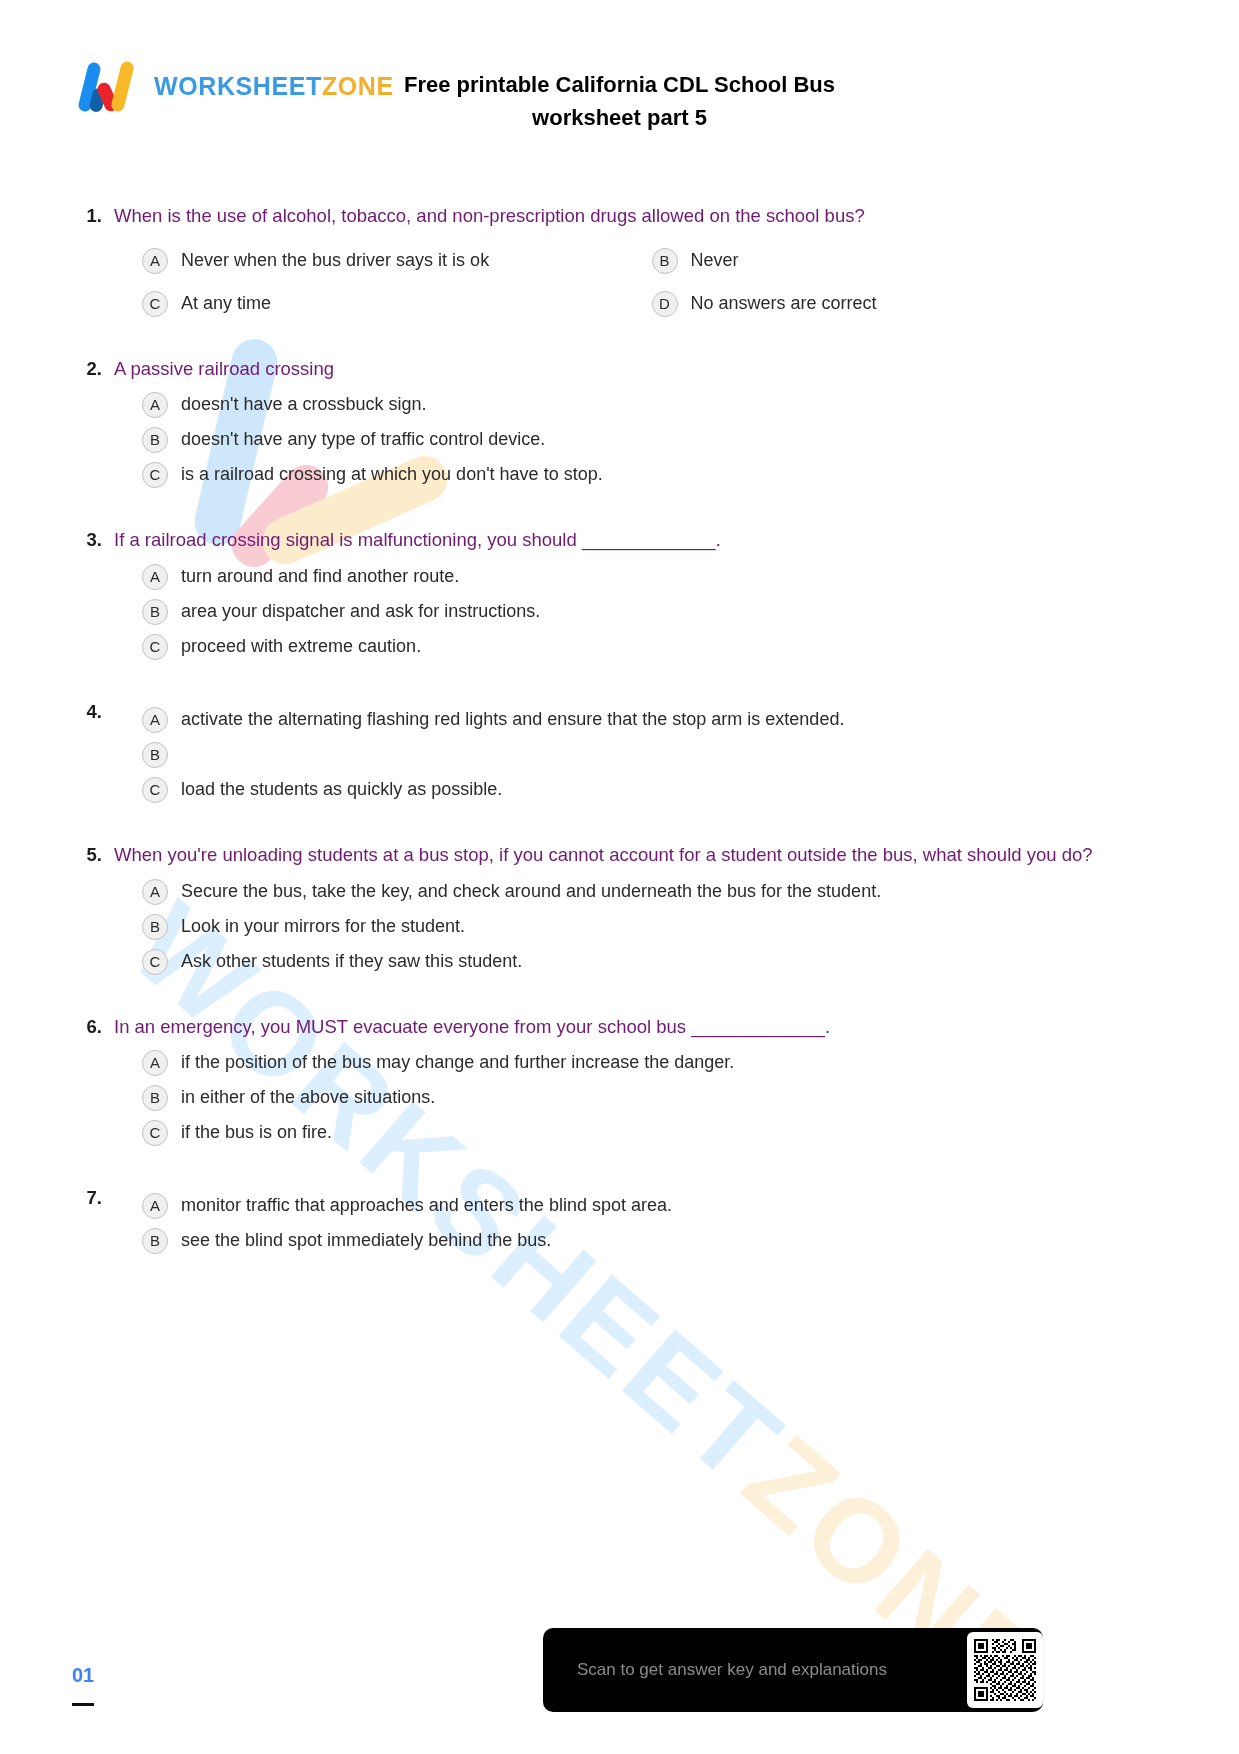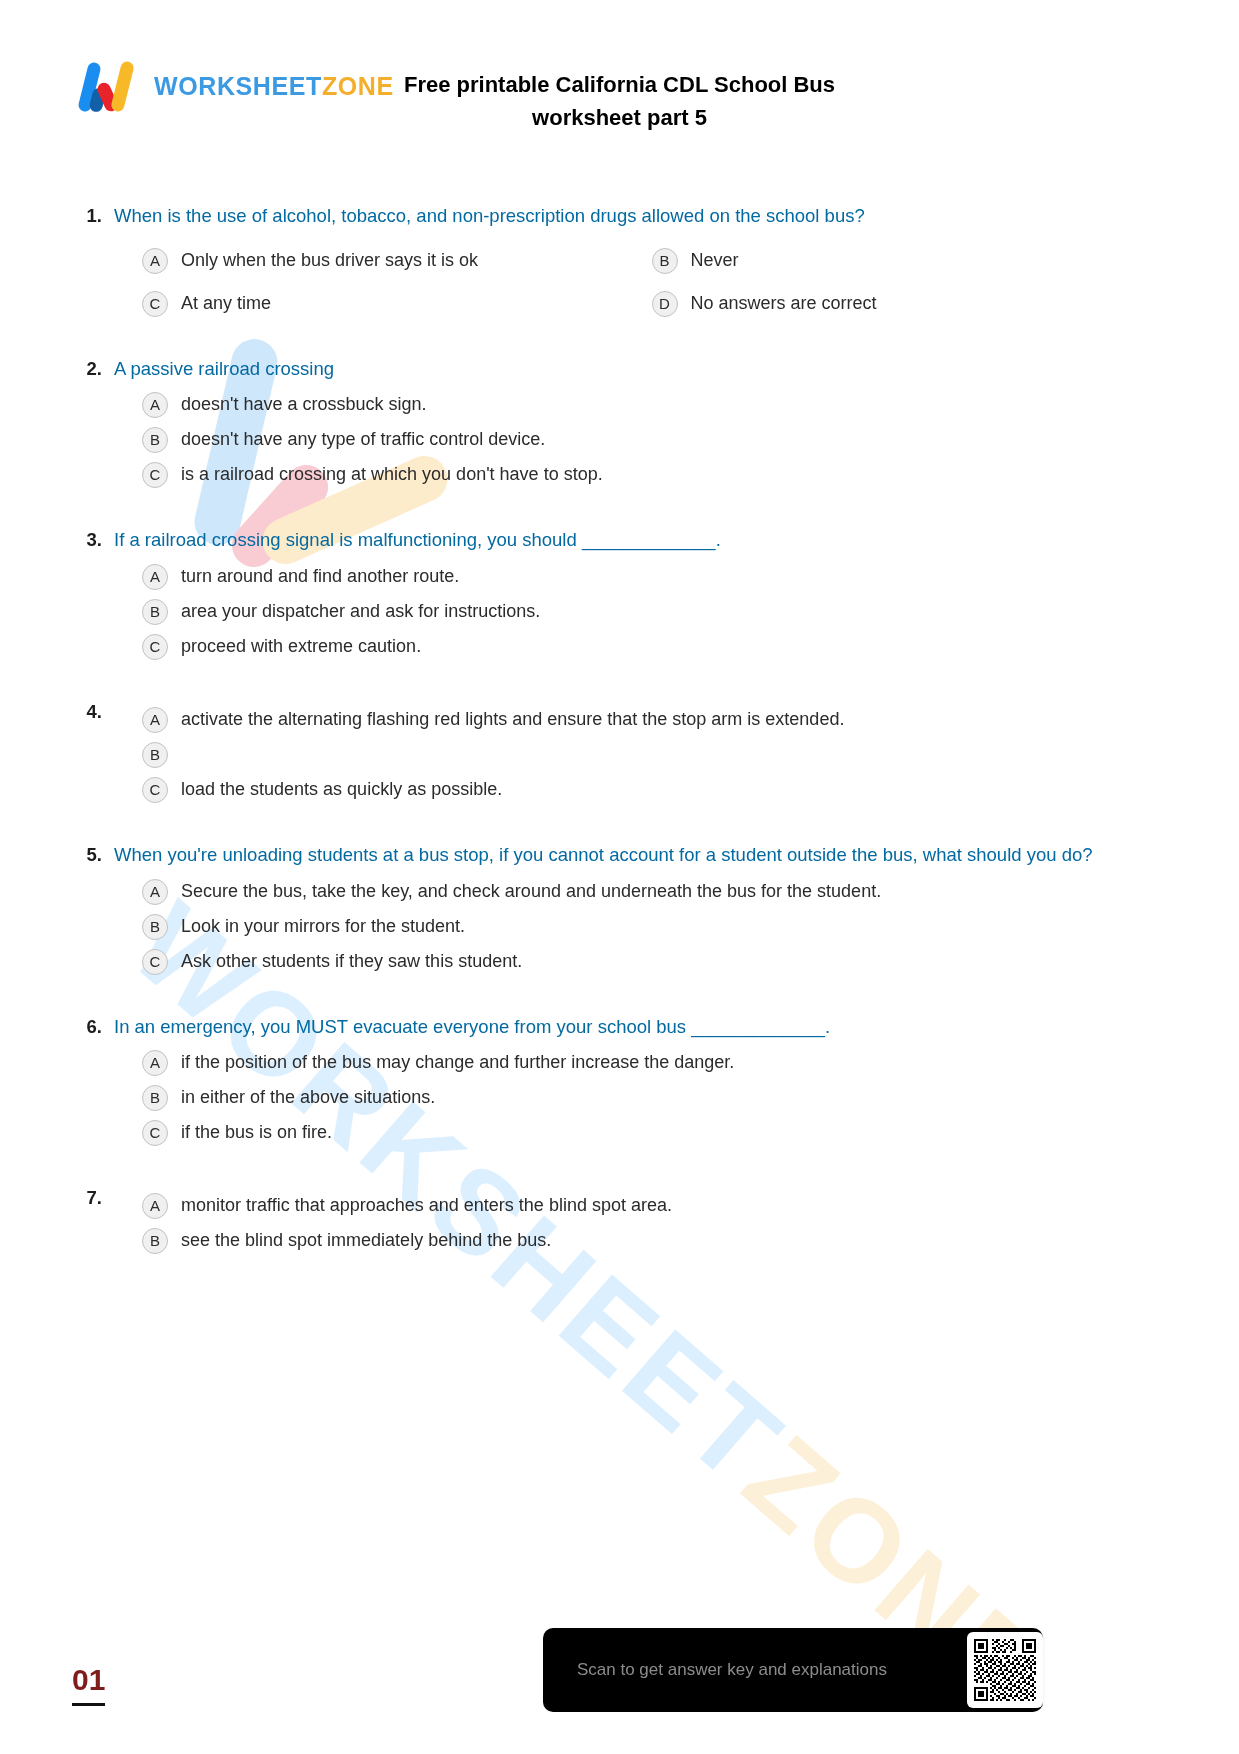--- a/index.html
+++ b/index.html
@@ -134,21 +134,21 @@
     color: #1d1d1d;
     line-height: 1.55;
     text-align: right;
     padding-right: 12px;
     box-sizing: border-box;
   }
   .q-body { flex: 1 1 auto; }
   .q-text {
     font-size: 18.5px;
     line-height: 1.55;
-    color: #0369a1;
+    color: #701a75;
     margin-bottom: 8px;
   }
   .options {
     padding-left: 28px;
   }
   .options.two-col {
     display: grid;
     grid-template-columns: 1fr 1fr;
     column-gap: 0px;
   }
@@ -184,25 +184,25 @@
     left: 0;
     right: 0;
     bottom: 42px;
     height: 92px;
     z-index: 3;
   }
   .page-number {
     position: absolute;
     left: 72px;
     bottom: 6px;
-    font-size: 30px;
+    font-size: 20px;
     font-weight: 700;
-    color: #7f1d1d;
+    color: #3b82f6;
     border-bottom: 3px solid #111111;
-    padding-bottom: 8px;
+    padding-bottom: 18px;
     line-height: 1;
   }
   .scan-bar {
     position: absolute;
     right: 196px;
     bottom: 0;
     width: 500px;
     height: 84px;
     background: #000000;
     border-radius: 10px;
@@ -260,21 +260,21 @@
   </div>
 
   <div class="questions">
       <div class="question">
         <div class="q-num">1.</div>
         <div class="q-body">
           <div class="q-text">When is the use of alcohol, tobacco, and non-prescription drugs allowed on the school bus?</div>
           <div class="options two-col">
             <div class="option">
               <div class="opt-bubble">A</div>
-              <div class="opt-text">Only when the bus driver says it is ok</div>
+              <div class="opt-text">Never when the bus driver says it is ok</div>
             </div>
             <div class="option">
               <div class="opt-bubble">B</div>
               <div class="opt-text">Never</div>
             </div>
             <div class="option">
               <div class="opt-bubble">C</div>
               <div class="opt-text">At any time</div>
             </div>
             <div class="option">

